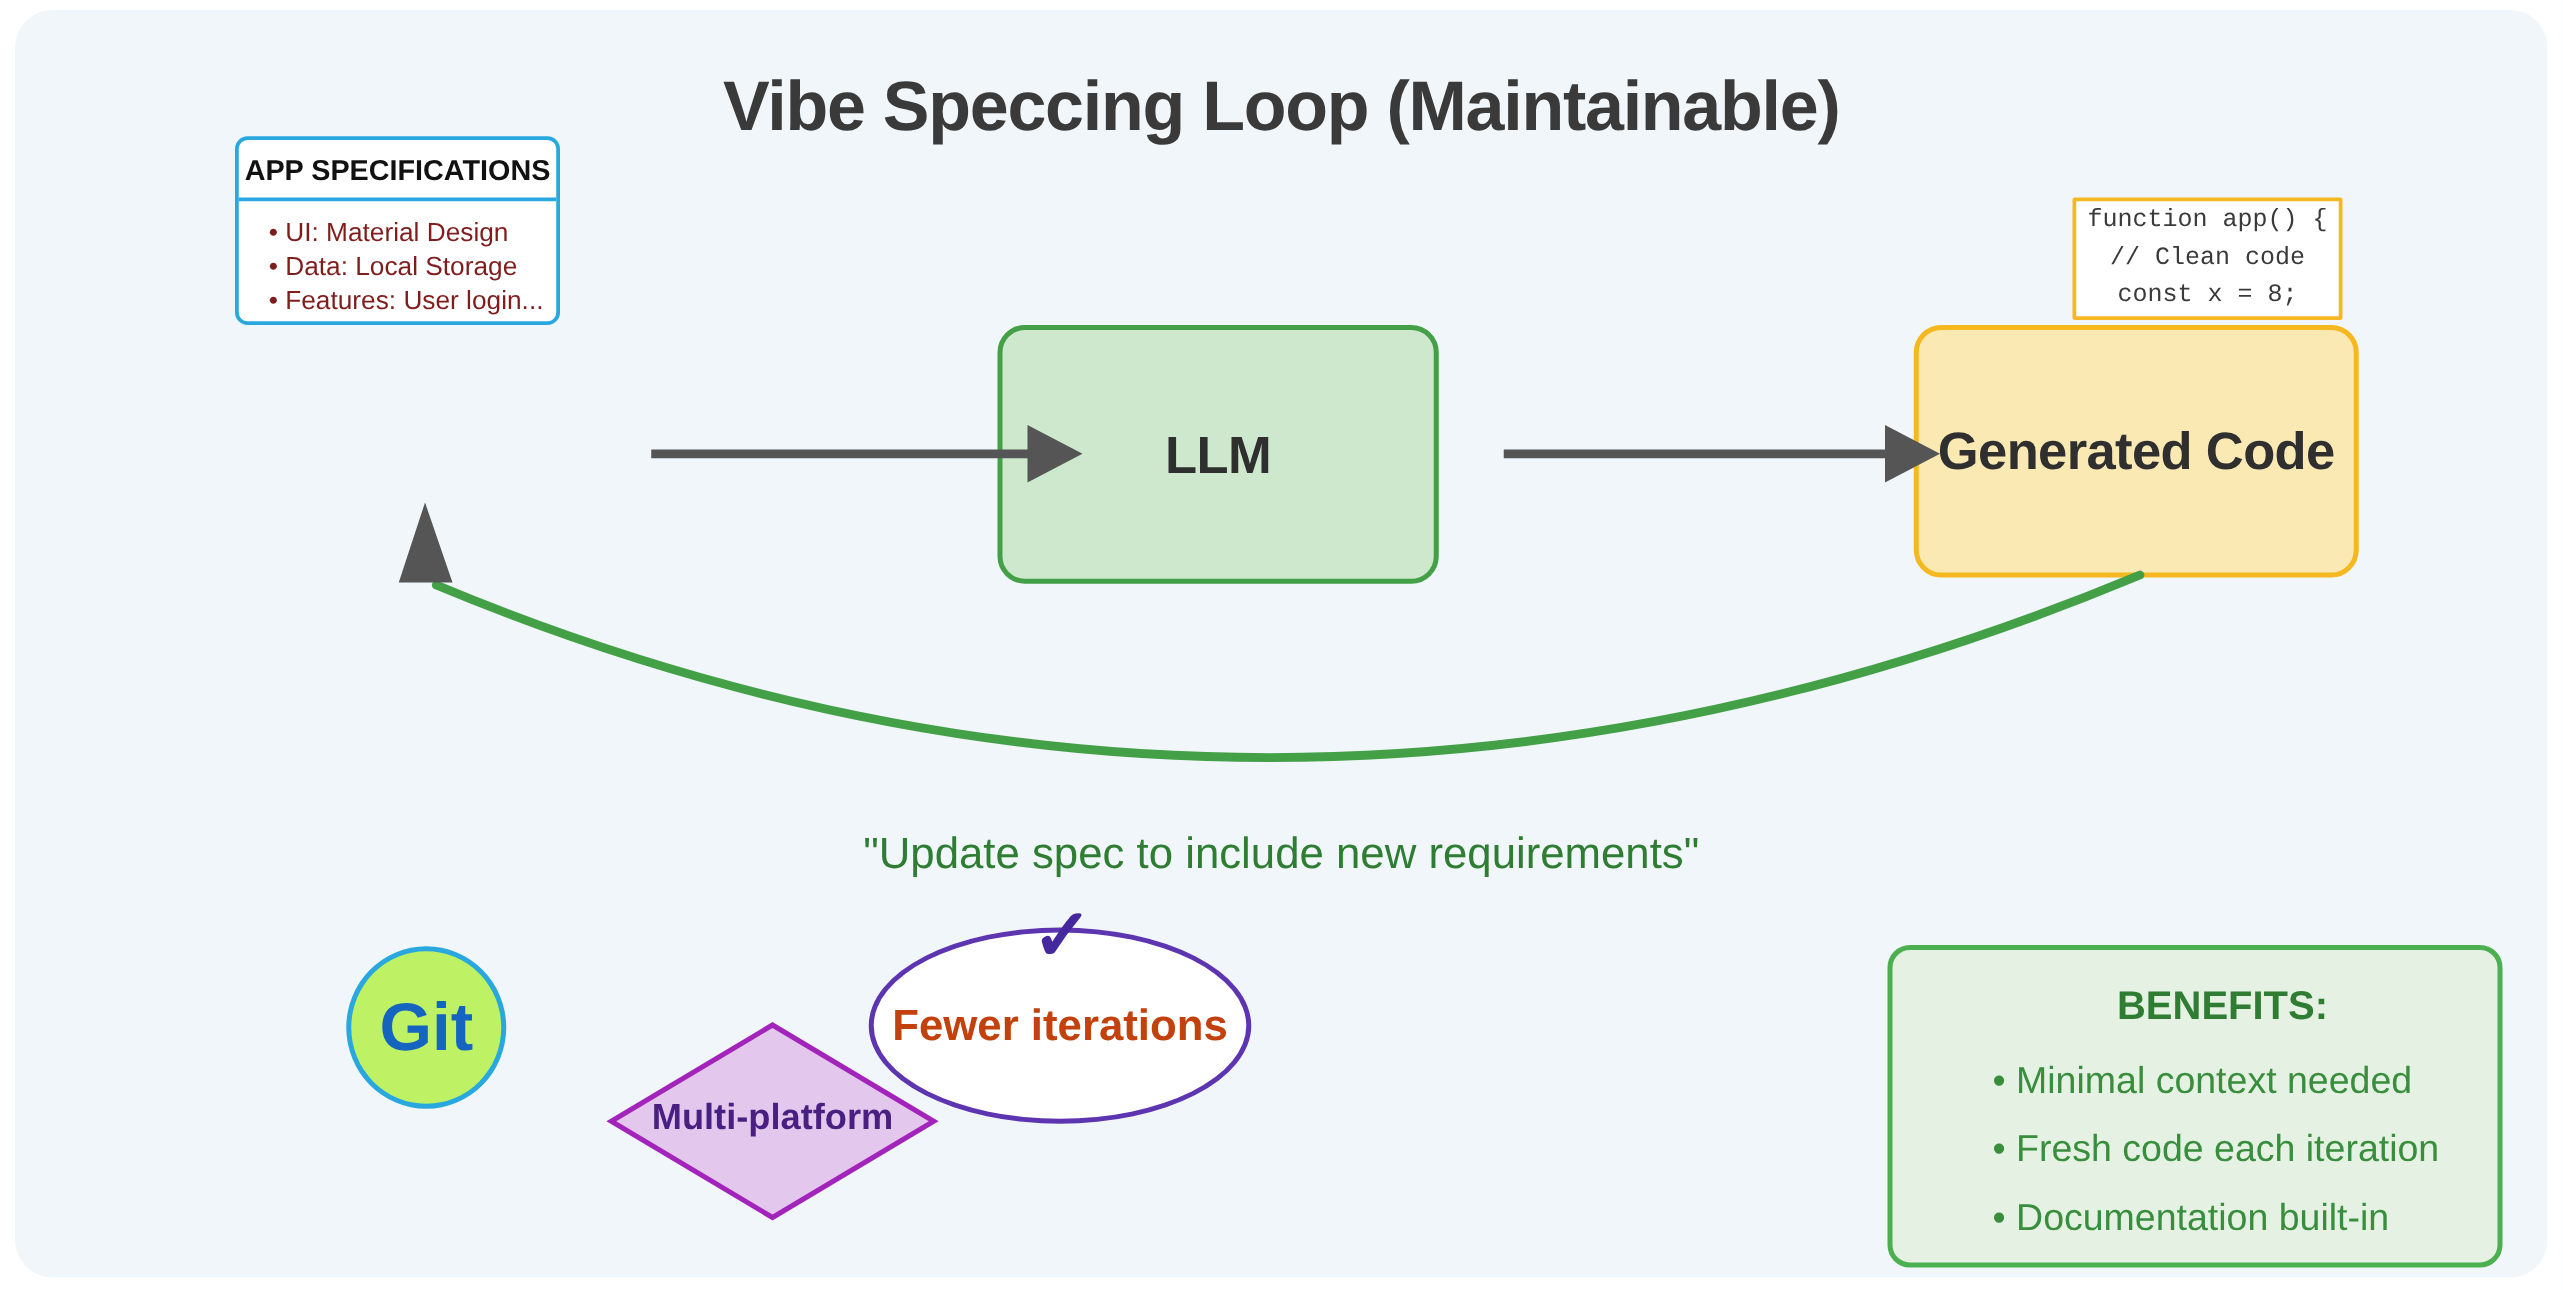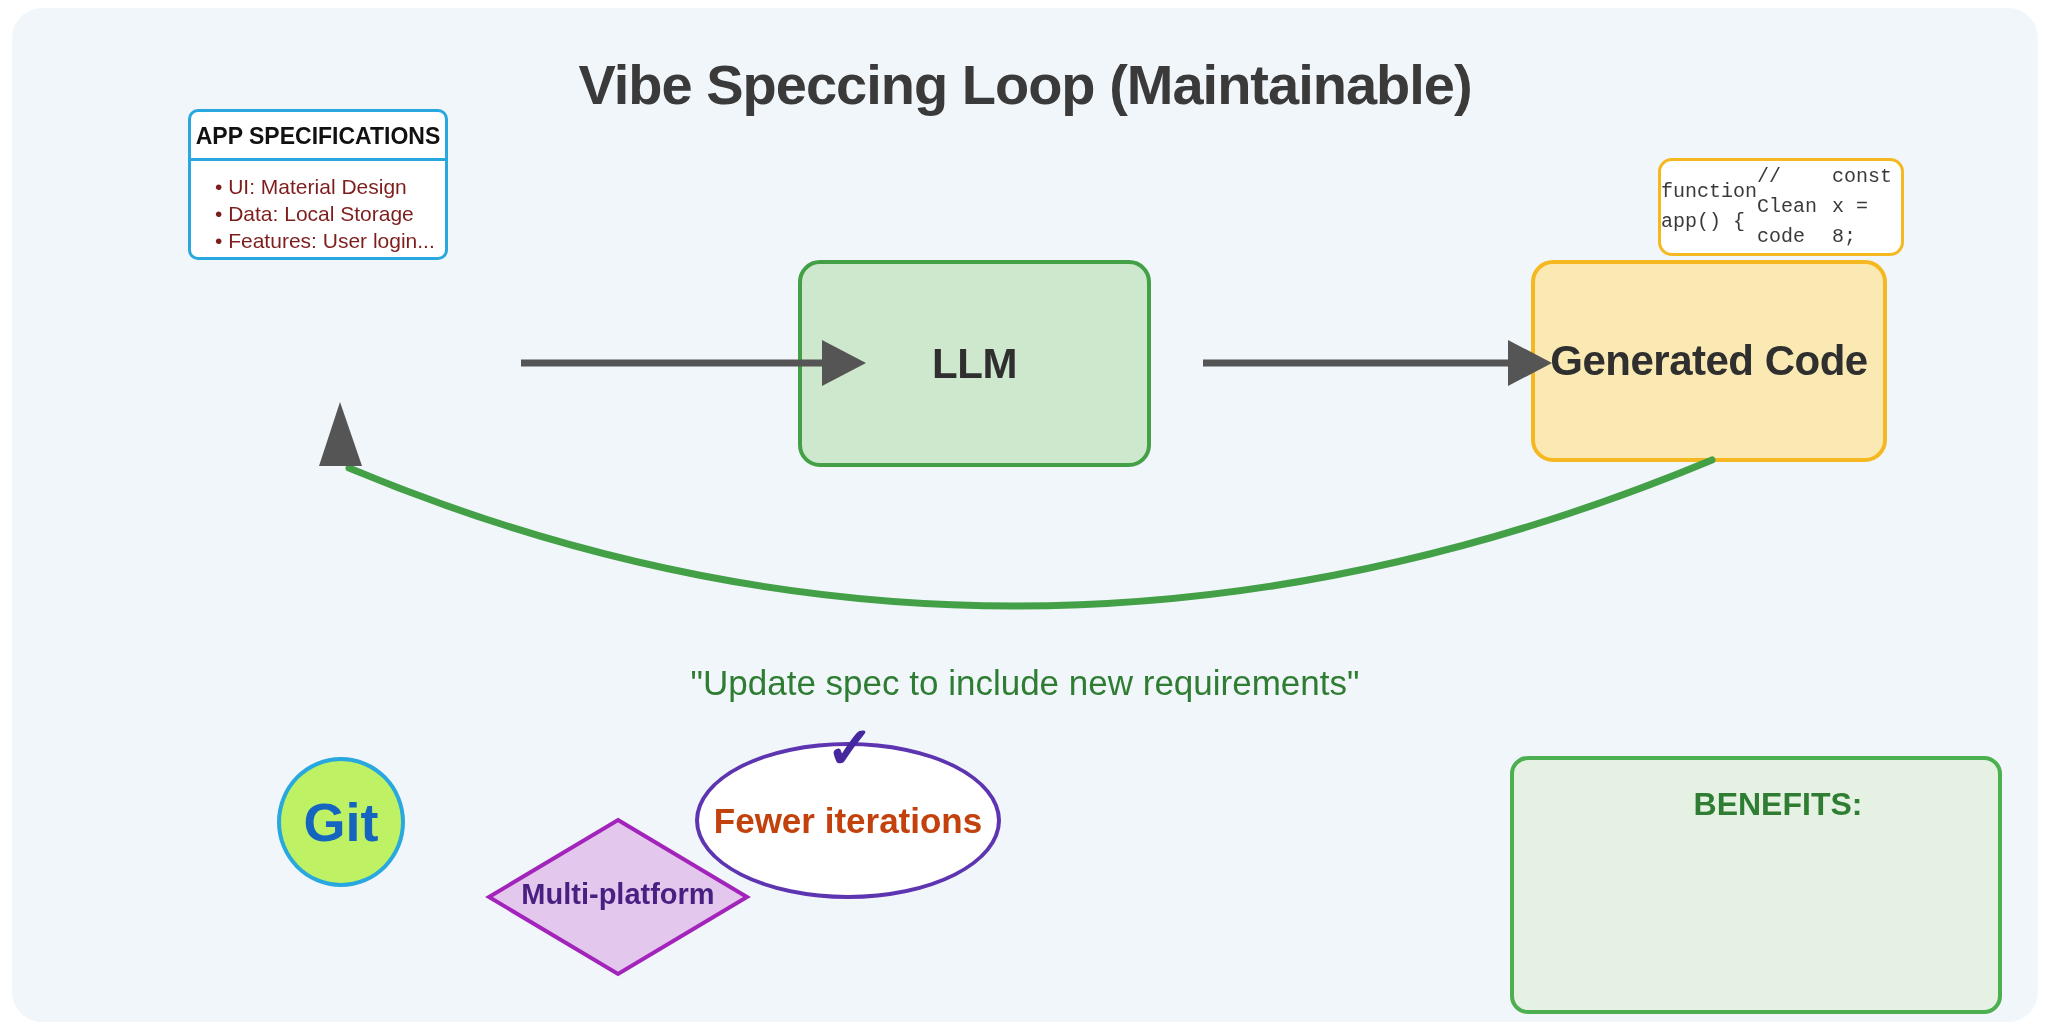--- a/index.html
+++ b/index.html
@@ -59,28 +59,28 @@
   .spec-note .note-items {
     padding: 12px 8px 0 24px;
     font-size: 21px;
     line-height: 27px;
     color: #7f1d1d;
   }
   .code-note {
     position: absolute;
     left: 1658px;
     top: 158px;
-    width: 246px;
+    width: 216px;
     height: 98px;
     background: #ffffff;
     border: 3px solid #F5B820;
-    border-radius: 14px;
-    box-sizing: border-box;
-    display: flex;
-    flex-direction: row;
+    border-radius: 2px;
+    box-sizing: border-box;
+    display: flex;
+    flex-direction: column;
     justify-content: center;
     align-items: center;
     font-family: "Liberation Mono", monospace;
     font-size: 20px;
     line-height: 30px;
     color: #3a3a3a;
     z-index: 4;
   }
   
   .node {
@@ -256,14 +256,19 @@
 
   <div class="diamond-label">Multi-platform</div>
 
   <div class="fewer-ellipse">
     <span>Fewer iterations</span>
   </div>
   <div class="check-icon">✓</div>
 
   <div class="benefits-panel">
     <div class="benefits-heading">BENEFITS:</div>
+    <div class="benefits-items">
+      <div>• Minimal context needed</div>
+      <div>• Fresh code each iteration</div>
+      <div>• Documentation built-in</div>
+    </div>
   </div>
 </div>
 
 </body></html>

